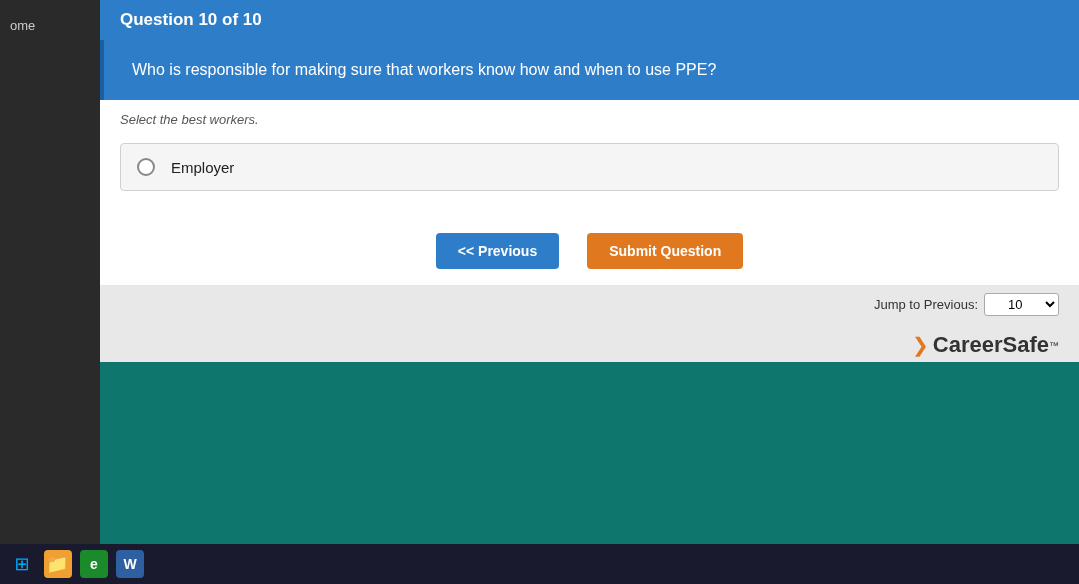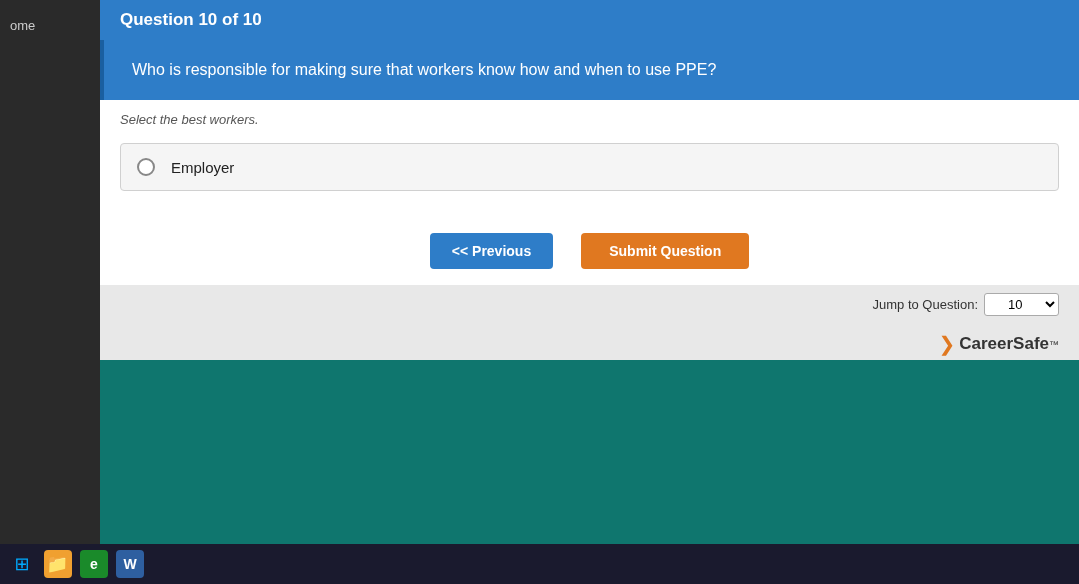--- a/index.html
+++ b/index.html
@@ -113,21 +113,21 @@
       border-radius: 4px;
       font-size: 14px;
       font-weight: bold;
       cursor: pointer;
     }
 
     .btn-submit {
       background: #e07820;
       color: white;
       border: none;
-      padding: 10px 28px;
+      padding: 10px 22px;
       border-radius: 4px;
       font-size: 14px;
       font-weight: bold;
       cursor: pointer;
     }
 
     .bottom-bar {
       display: flex;
       justify-content: flex-end;
       align-items: center;
@@ -153,21 +153,21 @@
 
     .careersafe-brand {
       display: flex;
       align-items: center;
       justify-content: flex-end;
       padding: 8px 20px 4px 20px;
       background: #e8e8e8;
     }
 
     .careersafe-text {
-      font-size: 17px;
+      font-size: 22px;
       font-weight: bold;
       color: #333;
     }
 
     .careersafe-icon {
       color: #e07820;
       font-size: 20px;
       margin-right: 4px;
     }
 
@@ -232,21 +232,21 @@
 
   </div>
 
   <div class="buttons-row">
     <button class="btn-previous">&lt;&lt; Previous</button>
     <button class="btn-submit">Submit Question</button>
   </div>
 
   <div class="bottom-bar">
     <div class="jump-to-question">
-      <span>Jump to Question:</span>
+      <span>Jump to Previous:</span>
       <select class="jump-select">
         <option>10</option>
         <option>1</option><option>2</option><option>3</option>
         <option>4</option><option>5</option><option>6</option>
         <option>7</option><option>8</option><option>9</option>
       </select>
     </div>
   </div>
 
   <div class="careersafe-brand">

